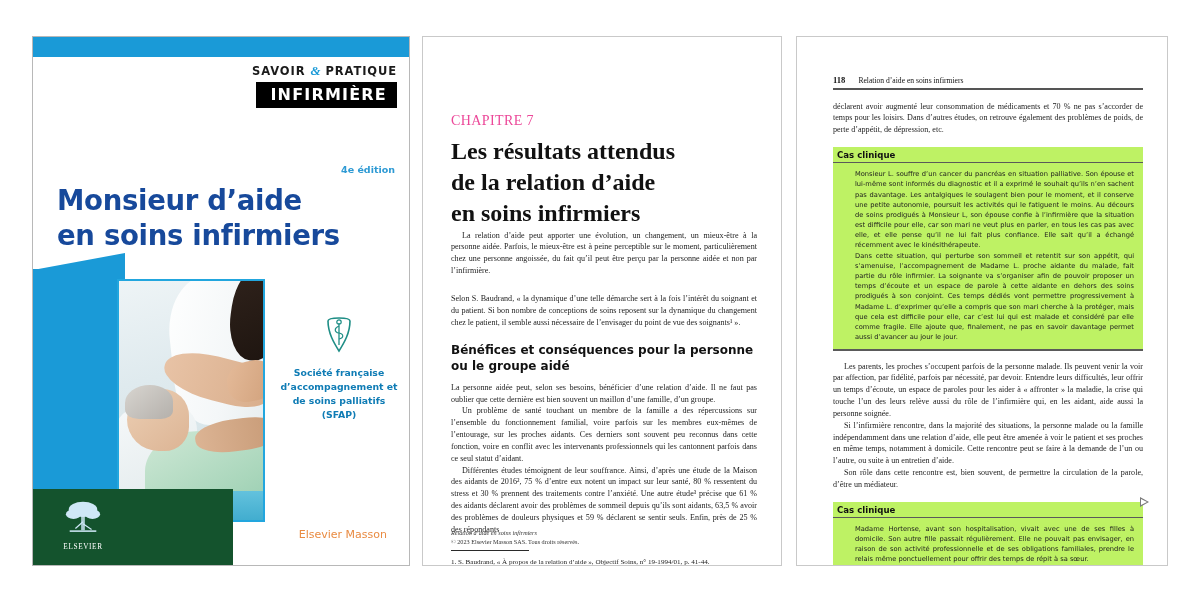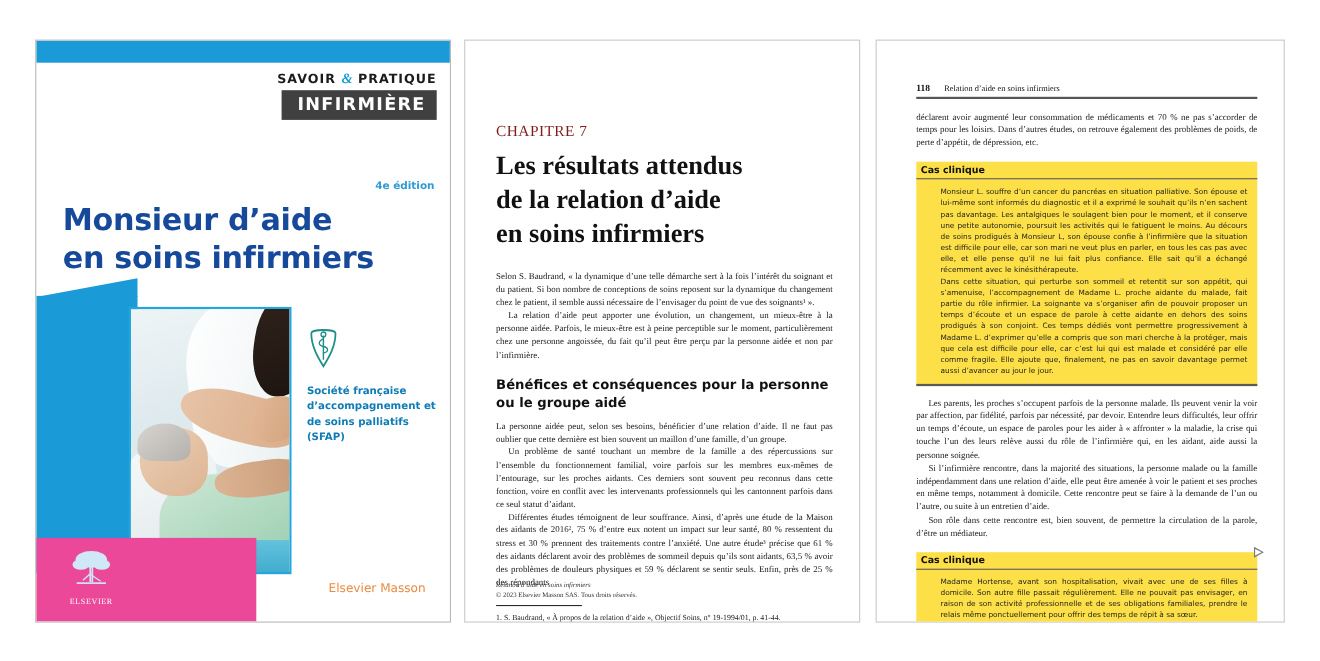--- a/index.html
+++ b/index.html
@@ -14,21 +14,21 @@
          box-sizing:border-box;overflow:hidden;}
 
   
   #cover{left:32px;top:36px;width:378px;height:530px;border:1px solid #b8b8b8;}
   .cover-topband{position:absolute;left:0;top:0;width:100%;height:20px;background:#1a9ad7;}
   .sp-wrap{position:absolute;right:12px;top:26px;text-align:right;width:240px;}
   .sp-line1{font-family:"DejaVu Sans", sans-serif;font-weight:bold;font-size:11.5px;
             letter-spacing:.9px;color:#1b1b1b;}
   .sp-line1 .amp{color:#1a9ad7;font-style:italic;font-family:"Liberation Serif",serif;
             font-size:13px;letter-spacing:0;}
-  .sp-line2{margin-top:3px;background:#404040;display:inline-block;padding:3px 10px 4px 14px;}
+  .sp-line2{margin-top:3px;background:#000000;display:inline-block;padding:3px 10px 4px 14px;}
   .sp-line2 span{font-family:"DejaVu Sans", sans-serif;font-weight:bold;font-size:16px;
             letter-spacing:1.2px;color:#fff;}
   .edition{position:absolute;right:14px;top:127px;font-family:"DejaVu Sans",sans-serif;
            font-weight:bold;font-size:9.5px;color:#2e9ad4;}
   .cover-title{position:absolute;left:24px;top:146px;width:345px;
            font-family:"DejaVu Sans", sans-serif;font-weight:bold;
            font-size:27.5px;line-height:1.26;color:#17499b;letter-spacing:-.3px;}
   
   .blue-wedge{position:absolute;left:0px;top:232px;width:92px;height:252px;background:#1a9ad7;}
   .blue-wedge:after{content:"";position:absolute;left:0;top:-16px;width:0;height:0;
@@ -56,41 +56,41 @@
   .ph-hair2{position:absolute;left:6px;top:104px;width:48px;height:34px;
          background:linear-gradient(140deg,#d8d5d0,#b4b0ab);border-radius:54% 50% 26% 30%;}
   .ph-gown{position:absolute;left:26px;top:150px;width:136px;height:100px;
          background:linear-gradient(150deg,#cfe8d6 0%,#a9d6bb 60%,#8cc7ab 100%);
          border-radius:40% 20% 0 0;}
   .ph-arm2{position:absolute;left:76px;top:138px;width:84px;height:32px;
          background:linear-gradient(90deg,#dcb494,#c79a76);border-radius:44% 40% 40% 46%;
          transform:rotate(-8deg);}
   .ph-bed{position:absolute;left:96px;top:210px;width:70px;height:36px;
          background:linear-gradient(180deg,#63c2dd,#3aa8cb);}
-  .sfap{position:absolute;left:246px;top:258px;width:120px;}
+  .sfap{position:absolute;left:246px;top:276px;width:120px;text-align:center;}
   .sfap-logo{width:30px;height:42px;}
   .sfap-name{margin-top:7px;font-family:"DejaVu Sans",sans-serif;font-weight:bold;
          font-size:9.3px;line-height:1.52;color:#0f7cb5;}
   .coord{position:absolute;left:246px;top:356px;width:130px;
          font-family:"DejaVu Sans",sans-serif;font-size:8.6px;color:#222;}
   .coord .lbl{font-weight:normal;margin-bottom:3px;}
   .coord .nm{font-weight:bold;line-height:1.58;font-size:9px;}
-  .cover-footband{position:absolute;left:0;bottom:0;width:200px;height:76px;background:#ec4899;}
+  .cover-footband{position:absolute;left:0;bottom:0;width:200px;height:76px;background:#14532d;}
   .els-logo{position:absolute;left:28px;bottom:14px;width:44px;text-align:center;}
   .els-tree{width:38px;height:38px;}
   .els-word{font-family:"Liberation Serif",serif;font-size:7.3px;letter-spacing:.6px;
          color:#fff;margin-top:1px;}
   .els-masson{position:absolute;right:22px;bottom:24px;
          font-family:"DejaVu Sans",sans-serif;font-size:11px;color:#e98b42;}
 
   
   #chapter{left:422px;top:36px;width:360px;height:530px;}
   .chap-inner{position:absolute;left:28px;right:24px;top:0;bottom:0;}
   .chap-kicker{margin-top:76px;font-family:"Liberation Serif",serif;font-size:14px;
-      color:#7f1d1d;letter-spacing:.4px;}
+      color:#ec4899;letter-spacing:.4px;}
   .chap-title{margin-top:7px;font-family:"Liberation Serif",serif;font-weight:bold;
       font-size:24px;line-height:1.3;color:#111;}
   .body-p{font-family:"Liberation Serif",serif;font-size:8.1px;line-height:1.465;
       color:#1c1c1c;text-align:justify;margin:0;}
   .body-p.first{margin-top:16px;}
   .body-p.ind{text-indent:11px;}
   .sec-h{font-family:"DejaVu Sans",sans-serif;font-weight:bold;font-size:12px;
       line-height:1.3;color:#111;margin:15px 0 7px 0;}
   .fn-rule{width:78px;height:1px;background:#2a2a2a;margin:14px 0 6px 0;}
   .fn{font-family:"Liberation Serif",serif;font-size:7.1px;line-height:1.42;
@@ -99,21 +99,21 @@
       font-size:6.2px;line-height:1.55;color:#333;}
   .colo .ital{font-style:italic;}
 
   
   #page118{left:796px;top:36px;width:372px;height:530px;}
   .p118{position:absolute;left:36px;right:24px;top:0;bottom:0;}
   .runhead{display:flex;align-items:baseline;gap:13px;margin-top:38px;}
   .runhead .pno{font-family:"Liberation Serif",serif;font-weight:bold;font-size:8.6px;color:#111;}
   .runhead .rtitle{font-family:"Liberation Serif",serif;font-size:7.6px;color:#111;}
   .head-rule{height:1.6px;background:#555;margin-top:3px;margin-bottom:11px;}
-  .box{background:#fde047;margin:11px 0 10px 0;}
+  .box{background:#bef264;margin:11px 0 10px 0;}
   .box-h{font-family:"DejaVu Sans",sans-serif;font-weight:bold;font-size:8.6px;color:#111;
       padding:3px 0 2px 4px;border-bottom:1.2px solid #5a5a5a;}
   .box-b{font-family:"DejaVu Sans",sans-serif;font-size:6.7px;line-height:1.52;
       color:#1c1c1c;text-align:justify;padding:6px 9px 7px 22px;}
   .box-b p{margin:0;}
   .box-rule{height:1.2px;background:#5a5a5a;}
   .tri{position:absolute;right:18px;bottom:58px;width:0;height:0;
       border-left:9px solid #7a7a7a;border-top:5.5px solid transparent;
       border-bottom:5.5px solid transparent;}
   .tri-in{position:absolute;right:20px;bottom:60px;width:0;height:0;
@@ -192,22 +192,22 @@
 
   <div class="sheet" id="chapter">
     <div class="chap-inner">
       <div class="chap-kicker">CHAPITRE 7</div>
       <div class="chap-title">
         <div>Les résultats attendus</div>
         <div>de la relation d’aide</div>
         <div>en soins infirmiers</div>
       </div>
 
+      <p class="body-p ind">La relation d’aide peut apporter une évolution, un changement, un mieux-être à la personne aidée. Parfois, le mieux-être est à peine perceptible sur le moment, particulièrement chez une personne angoissée, du fait qu’il peut être perçu par la personne aidée et non par l’infirmière.</p>
       <p class="body-p first">Selon S. Baudrand, « la dynamique d’une telle démarche sert à la fois l’intérêt du soignant et du patient. Si bon nombre de conceptions de soins reposent sur la dynamique du changement chez le patient, il semble aussi nécessaire de l’envisager du point de vue des soignants¹ ».</p>
-      <p class="body-p ind">La relation d’aide peut apporter une évolution, un changement, un mieux-être à la personne aidée. Parfois, le mieux-être est à peine perceptible sur le moment, particulièrement chez une personne angoissée, du fait qu’il peut être perçu par la personne aidée et non par l’infirmière.</p>
 
       <div class="sec-h">
         <div>Bénéfices et conséquences pour la personne</div>
         <div>ou le groupe aidé</div>
       </div>
 
       <p class="body-p">La personne aidée peut, selon ses besoins, bénéficier d’une relation d’aide. Il ne faut pas oublier que cette dernière est bien souvent un maillon d’une famille, d’un groupe.</p>
       <p class="body-p ind">Un problème de santé touchant un membre de la famille a des répercussions sur l’ensemble du fonctionnement familial, voire parfois sur les membres eux-mêmes de l’entourage, sur les proches aidants. Ces derniers sont souvent peu reconnus dans cette fonction, voire en conflit avec les intervenants professionnels qui les cantonnent parfois dans ce seul statut d’aidant.</p>
       <p class="body-p ind">Différentes études témoignent de leur souffrance. Ainsi, d’après une étude de la Maison des aidants de 2016², 75 % d’entre eux notent un impact sur leur santé, 80 % ressentent du stress et 30 % prennent des traitements contre l’anxiété. Une autre étude³ précise que 61 % des aidants déclarent avoir des problèmes de sommeil depuis qu’ils sont aidants, 63,5 % avoir des problèmes de douleurs physiques et 59 % déclarent se sentir seuls. Enfin, près de 25 % des répondants</p>
 

